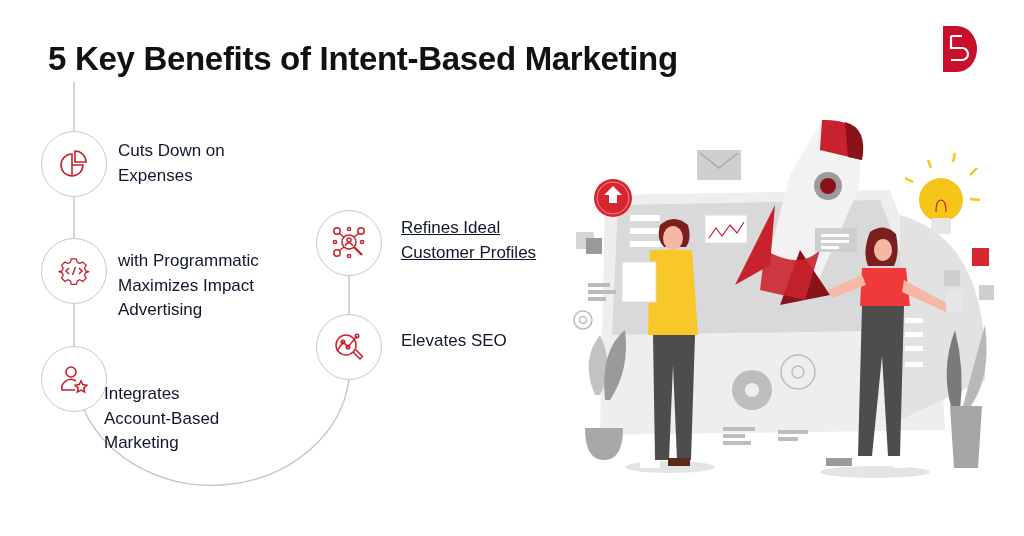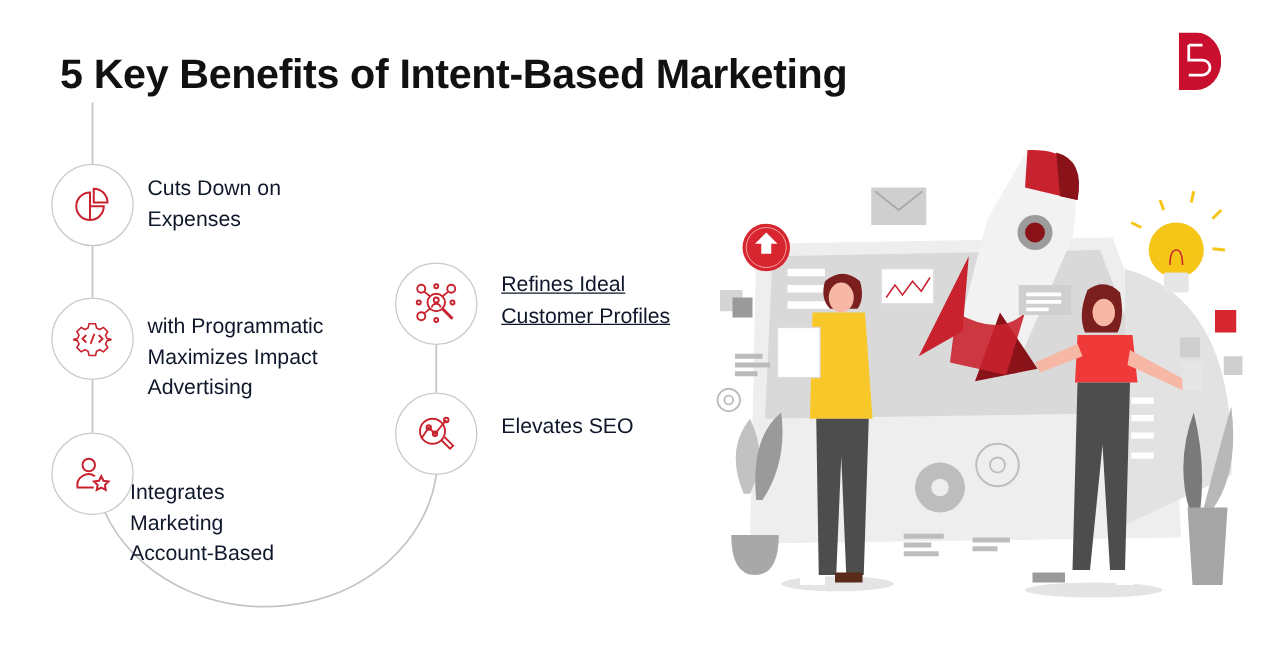--- a/index.html
+++ b/index.html
@@ -58,22 +58,22 @@
 
 <div class="node" style="left:41px;top:346px;">
   <svg viewBox="0 0 36 36" fill="none" stroke="#c8222e" stroke-width="1.6">
     <circle cx="15" cy="11" r="5"></circle>
     <path d="M19 29 H6 A9 9 0 0 1 20 20"></path>
     <path d="M25 20 l1.8 3.6 l4 .6 l-2.9 2.8 l.7 4 l-3.6 -1.9 l-3.6 1.9 l.7 -4 l-2.9 -2.8 l4 -.6 z"></path>
   </svg>
 </div>
 <div class="label" style="left:104px;top:354px;margin-top:28px;">
   <div>Integrates</div>
+  <div>Account-Based</div>
   <div>Marketing</div>
-  <div>Account-Based</div>
 </div>
 
 <div class="node" style="left:316px;top:210px;">
   <svg viewBox="0 0 36 36" fill="none" stroke="#c8222e" stroke-width="1.5">
     <circle cx="18" cy="17" r="7"></circle>
     <circle cx="18" cy="15" r="2"></circle>
     <path d="M14.5 21 a3.5 3 0 0 1 7 0"></path>
     <line x1="23" y1="22" x2="31" y2="30" stroke-width="2.4"></line>
     <circle cx="6" cy="6" r="3.2"></circle>
       <circle cx="30" cy="6" r="3.2"></circle>

